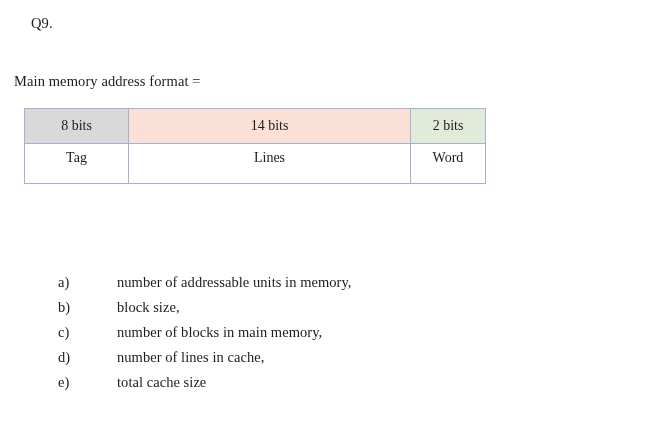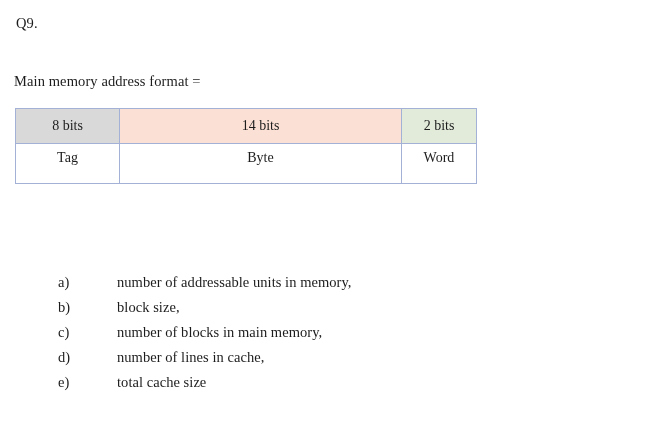--- a/index.html
+++ b/index.html
@@ -20,42 +20,42 @@
   .page {
     position: absolute;
     left: 0; top: 0;
     width: 659px;
     height: 435px;
   }
 
   
   .q-label {
     position: absolute;
-    left: 16px;
+    left: 31px;
     top: 14px;
     font-size: 14.5px;
     line-height: 18px;
     letter-spacing: 0.1px;
   }
 
   
   .intro-line {
     position: absolute;
     left: 14px;
     top: 72px;
     font-size: 14.5px;
     line-height: 18px;
     letter-spacing: 0.1px;
     text-align: center;
   }
 
   
   .addr-table {
     position: absolute;
-    left: 15px;
+    left: 24px;
     top: 108px;
     width: 458px;
     border-collapse: collapse;
     table-layout: fixed;
     border-radius: 31px;
   }
   .addr-table td {
     border: 1px solid #a3b1d6;
     text-align: center;
     font-size: 14px;
@@ -135,21 +135,21 @@
 
   <table class="addr-table">
     <tbody>
       <tr class="bits-row">
         <td class="col-tag" style="background: rgb(217, 217, 217); border-color: rgb(163, 177, 214);">8 bits</td>
         <td class="col-lines" style="background: rgb(251, 224, 213); border-color: rgb(163, 177, 214);">14 bits</td>
         <td class="col-word" style="background: rgb(226, 235, 218); border-color: rgb(163, 177, 214); margin-left: 20px;">2 bits</td>
       </tr>
       <tr class="names-row">
         <td class="col-tag" style="border-color: rgb(163, 177, 214);">Tag</td>
-        <td class="col-lines" style="border-color: rgb(163, 177, 214);">Byte</td>
+        <td class="col-lines" style="border-color: rgb(163, 177, 214);">Lines</td>
         <td class="col-word" style="border-color: rgb(163, 177, 214);">Word</td>
       </tr>
     </tbody>
   </table>
 
 
 
   <div class="task-list">
     <div class="task-item">
       <span class="task-marker">a)</span>

